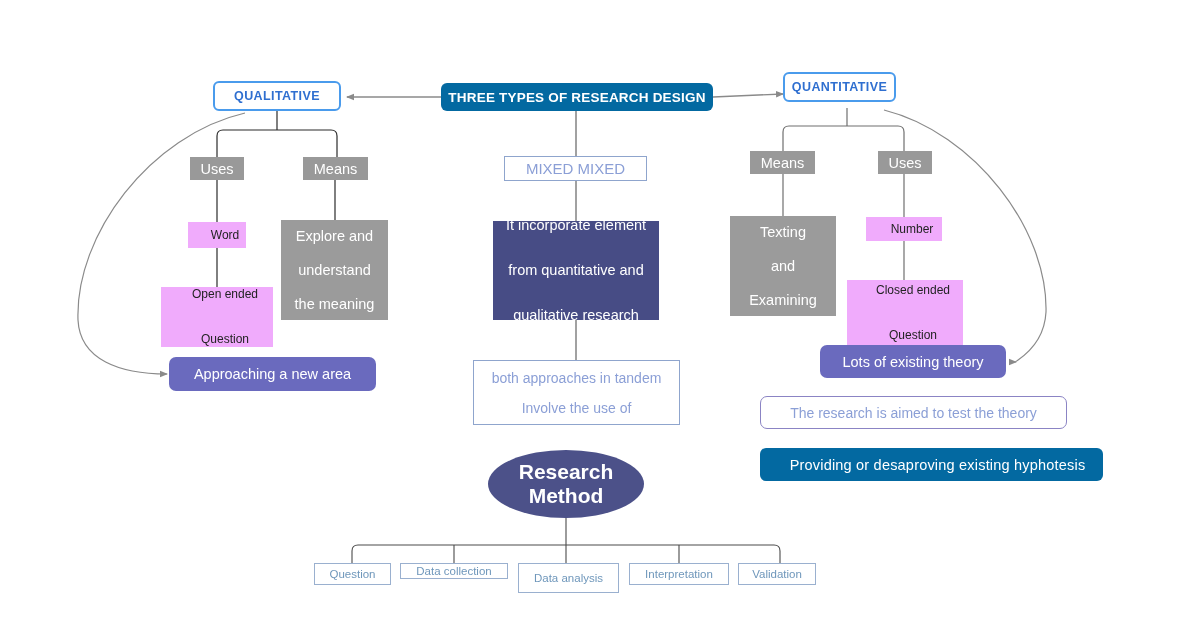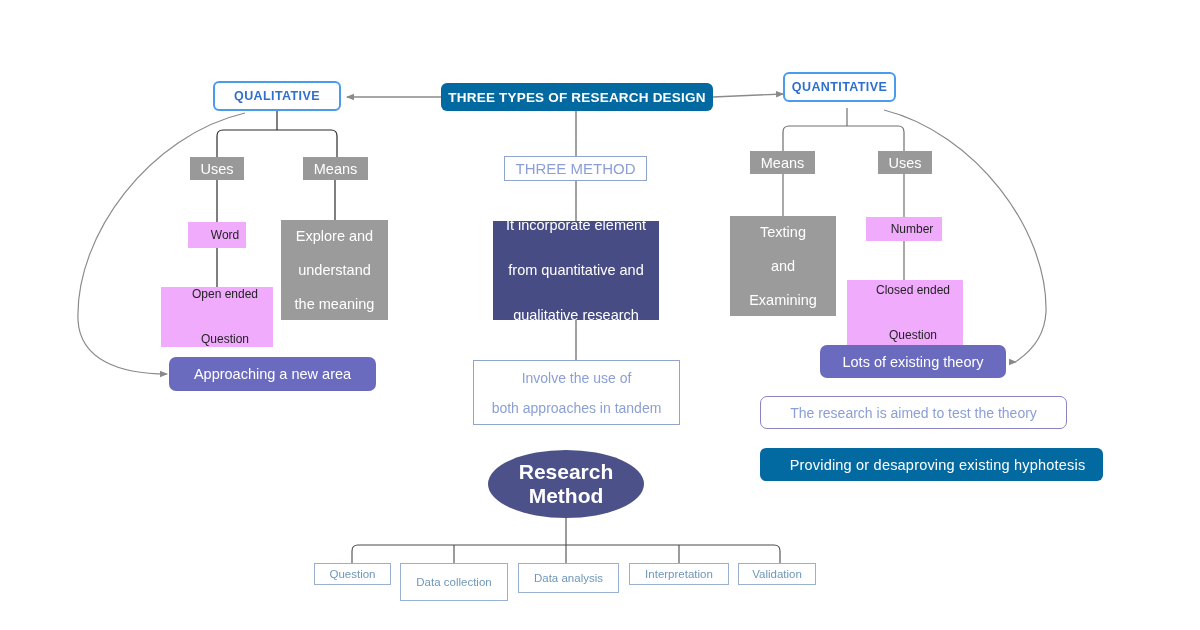--- a/index.html
+++ b/index.html
@@ -194,32 +194,32 @@
     <span class="ln">Explore and</span>
     <span class="ln">understand</span>
     <span class="ln">the meaning</span>
   </div>
 
   <div class="node purple-pill" style="left:169px; top:357px; width:207px; height:34px;">
     <span class="ln">Approaching a new area</span>
   </div>
 
   <div class="node thin-box" style="left:504px; top:156px; width:143px; height:25px;">
-    <span class="ln">THREE METHOD</span>
+    <span class="ln">MIXED MIXED</span>
   </div>
 
   <div class="node navy-block" style="left:493px; top:221px; width:166px; height:99px;">
     <span class="ln">It incorporate element</span>
     <span class="ln">from quantitative and</span>
     <span class="ln">qualitative research</span>
   </div>
 
   <div class="node thin-box" style="left:473px; top:360px; width:207px; height:65px; line-height:30px; font-size:14px;">
+    <span class="ln">both approaches in tandem</span>
     <span class="ln">Involve the use of</span>
-    <span class="ln">both approaches in tandem</span>
   </div>
 
   <div class="node branch-box" style="left:783px; top:72px; width:113px; height:30px;">
     <span class="ln">QUANTITATIVE</span>
   </div>
 
   <div class="node gray-chip" style="left:750px; top:151px; width:65px; height:23px;">
     <span class="ln">Means</span>
   </div>
 
@@ -254,21 +254,21 @@
     <span class="ln">Providing or desaproving existing hyphotesis</span>
   </div>
 
   <div class="node ellipse" style="left:488px; top:450px; width:156px; height:68px;">
     <span class="ln">Research Method</span>
   </div>
 
   <div class="node mini-box" style="left:314px; top:563px; width:77px; height:22px;">
     <span class="ln">Question</span>
   </div>
-  <div class="node mini-box" style="left:400px; top:563px; width:108px; height:38px;">
+  <div class="node mini-box" style="left:400px; top:563px; width:108px; height:16px;">
     <span class="ln">Data collection</span>
   </div>
   <div class="node mini-box" style="left:518px; top:563px; width:101px; height:30px;">
     <span class="ln">Data analysis</span>
   </div>
   <div class="node mini-box" style="left:629px; top:563px; width:100px; height:22px;">
     <span class="ln">Interpretation</span>
   </div>
   <div class="node mini-box" style="left:738px; top:563px; width:78px; height:22px;">
     <span class="ln">Validation</span>

